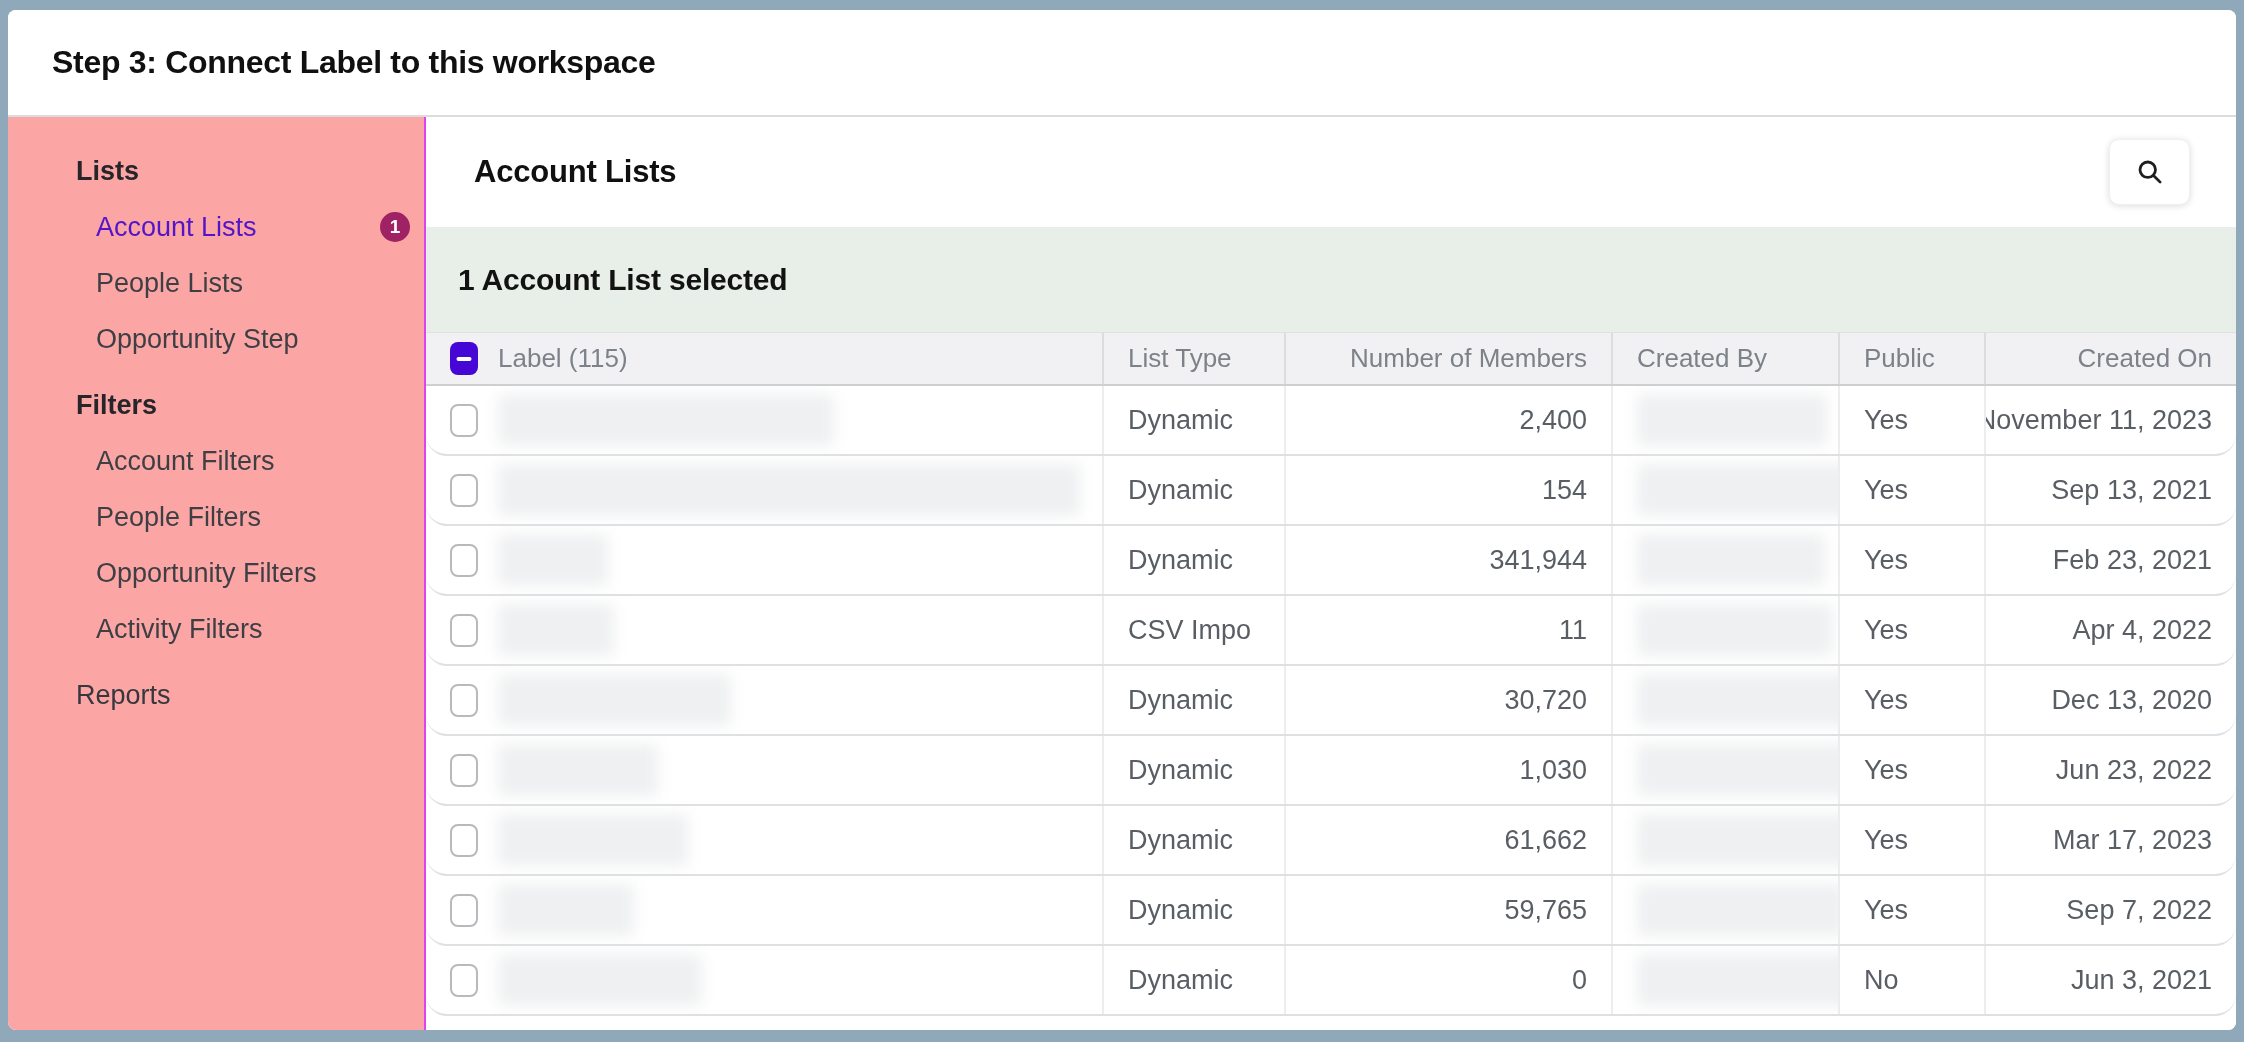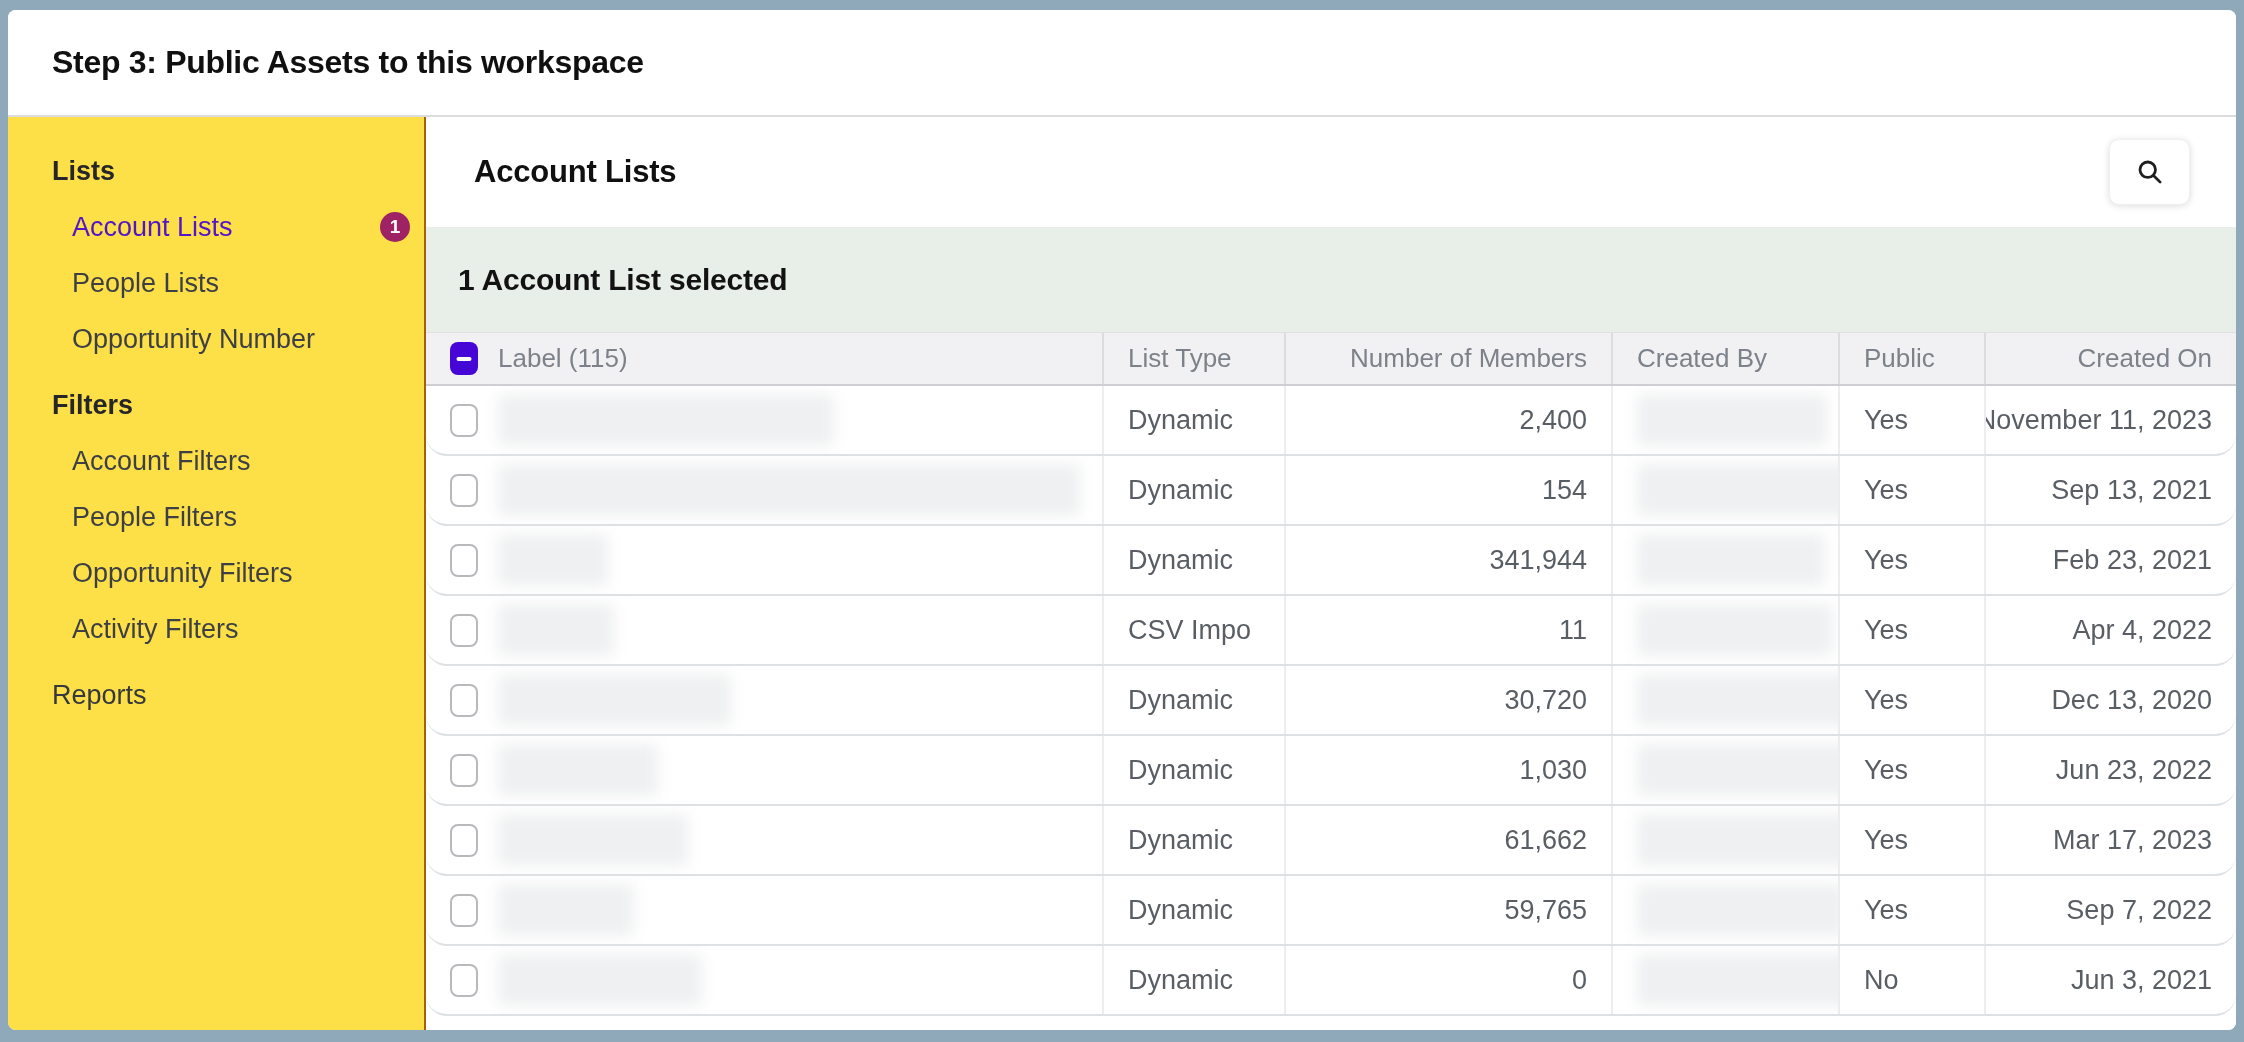--- a/index.html
+++ b/index.html
@@ -19,22 +19,22 @@
     height: 107px; flex: 0 0 107px;
     display: flex; align-items: center; padding-left: 44px;
     border-bottom: 2px solid #dcdcde; background: #fff;
   }
   .page-header h1 {
     font-size: 32px; font-weight: 700; color: #101010; letter-spacing: -0.3px;
   }
   
   .split { flex: 1; display: flex; min-height: 0; }
   .sidebar {
-    width: 418px; flex: 0 0 418px; border-right: 2px solid #a16207;
-    padding-top: 26px; background: #fde047;
+    width: 418px; flex: 0 0 418px; border-right: 2px solid #d946ef;
+    padding-top: 26px; background: #fca5a5; padding-left: 24px;
   }
   .sb-heading {
     height: 56px; display: flex; align-items: center; padding-left: 44px;
     font-size: 27px; font-weight: 700; color: #26262a;
   }
   .sb-heading.spaced { margin-top: 10px; }
   .sb-item {
     height: 56px; display: flex; align-items: center; justify-content: space-between;
     padding-left: 64px; padding-right: 14px;
     font-size: 27px; color: #3d3f45; cursor: pointer;
@@ -95,35 +95,35 @@
     height: 52px; border-radius: 4px;
     background: #eff0f1; filter: blur(7px); flex: 0 0 auto;
   }
 </style>
 </head>
 <body>
 
 <div class="window">
 
   <header class="page-header">
-    <h1>Step 3: Public Assets to this workspace</h1>
+    <h1>Step 3: Connect Label to this workspace</h1>
   </header>
 
   <div class="split">
     <nav class="sidebar">
         <div class="sb-heading">Lists</div>
         <div class="sb-item active">
           <span class="sb-label">Account Lists</span>
           <span class="badge">1</span>
         </div>
         <div class="sb-item">
           <span class="sb-label">People Lists</span>
         </div>
         <div class="sb-item">
-          <span class="sb-label">Opportunity Number</span>
+          <span class="sb-label">Opportunity Step</span>
         </div>
         <div class="sb-heading spaced">Filters</div>
         <div class="sb-item">
           <span class="sb-label">Account Filters</span>
         </div>
         <div class="sb-item">
           <span class="sb-label">People Filters</span>
         </div>
         <div class="sb-item">
           <span class="sb-label">Opportunity Filters</span>

